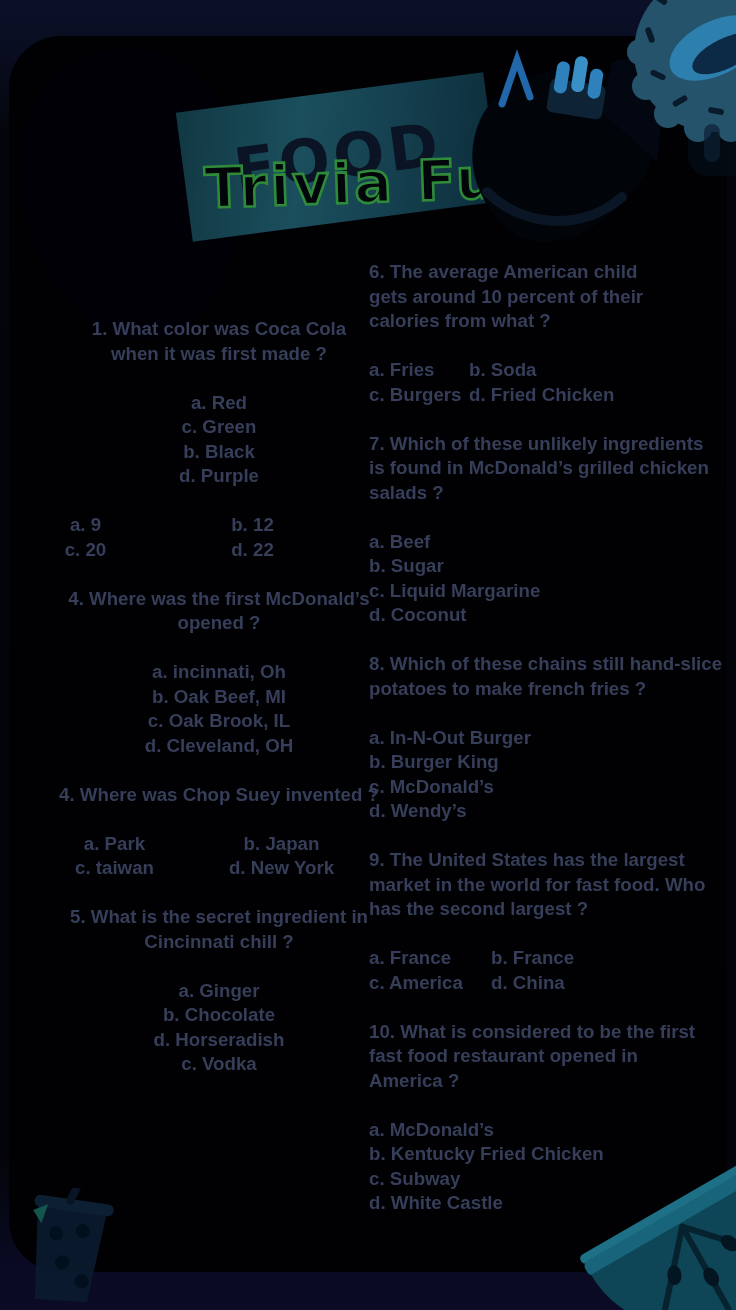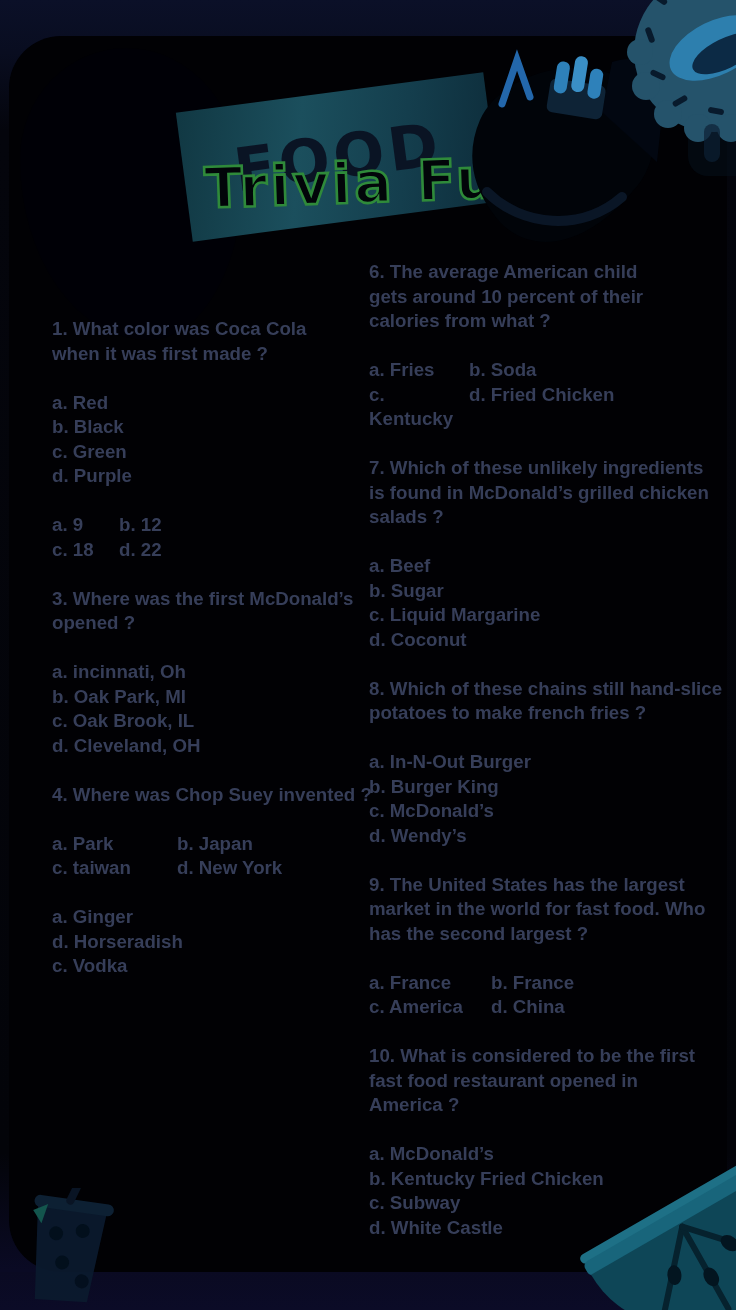--- a/index.html
+++ b/index.html
@@ -37,21 +37,21 @@
   .deco{position:absolute;z-index:5;}
   .burger-deco{left:462px;top:42px;width:205px;height:225px;}
   .donut-deco{left:616px;top:-44px;width:170px;height:250px;}
   .melon-deco{left:568px;top:1164px;width:230px;height:190px;}
   .cup-deco{left:4px;top:1188px;width:140px;height:125px;opacity:.95;}
   
   .col{
     position:absolute;z-index:6;color:#363e59;font-weight:bold;
     font-size:18.7px;line-height:24.5px;
   }
-  .col1{left:52px;top:317px;width:334px;}
+  .col1{left:52px;top:317px;width:334px;text-align:center;}
   .col2{left:369px;top:260px;width:400px;}
   .qt{white-space:pre-line;margin:0 0 24.5px 0;}
   .opts{margin:0 0 24.5px 0;}
   .opts.grid{display:grid;grid-template-columns:var(--c1) auto;}
 </style>
 </head>
 <body>
 
 <div class="page">
 
@@ -154,76 +154,79 @@
     </svg>
   </div>
 
   <div class="col col1">
 
     <div>
       <p class="qt">1. What color was Coca Cola
 when it was first made ?</p>
       <div class="opts">
         <div>a. Red</div>
+        <div>c. Green</div>
         <div>b. Black</div>
-        <div>c. Green</div>
         <div>d. Purple</div>
       </div>
     </div>
 
     <div>
       <div class="opts grid" style="--c1:67px">
         <div>a. 9</div>
         <div>b. 12</div>
-        <div>c. 18</div>
+        <div>c. 20</div>
         <div>d. 22</div>
       </div>
     </div>
 
     <div>
-      <p class="qt">3. Where was the first McDonald’s
+      <p class="qt">4. Where was the first McDonald’s
 opened ?</p>
       <div class="opts">
         <div>a. incinnati, Oh</div>
-        <div>b. Oak Park, MI</div>
+        <div>b. Oak Beef, MI</div>
         <div>c. Oak Brook, IL</div>
         <div>d. Cleveland, OH</div>
       </div>
     </div>
 
     <div>
       <p class="qt">4. Where was Chop Suey invented ?</p>
       <div class="opts grid" style="--c1:125px">
         <div>a. Park</div>
         <div>b. Japan</div>
         <div>c. taiwan</div>
         <div>d. New York</div>
       </div>
     </div>
 
     <div>
+      <p class="qt">5. What is the secret ingredient in
+Cincinnati chill ?</p>
       <div class="opts">
         <div>a. Ginger</div>
+        <div>b. Chocolate</div>
         <div>d. Horseradish</div>
         <div>c. Vodka</div>
       </div>
     </div>
 
   </div>
 
   <div class="col col2">
 
     <div>
       <p class="qt">6. The average American child
 gets around 10 percent of their
 calories from what ?</p>
       <div class="opts grid" style="--c1:100px">
         <div>a. Fries</div>
         <div>b. Soda</div>
-        <div>c. Kentucky</div>
+        <div>c. Burgers</div>
         <div>d. Fried Chicken</div>
       </div>
     </div>
 
     <div>
       <p class="qt">7. Which of these unlikely ingredients
 is found in McDonald’s grilled chicken
 salads ?</p>
       <div class="opts">
         <div>a. Beef</div>

